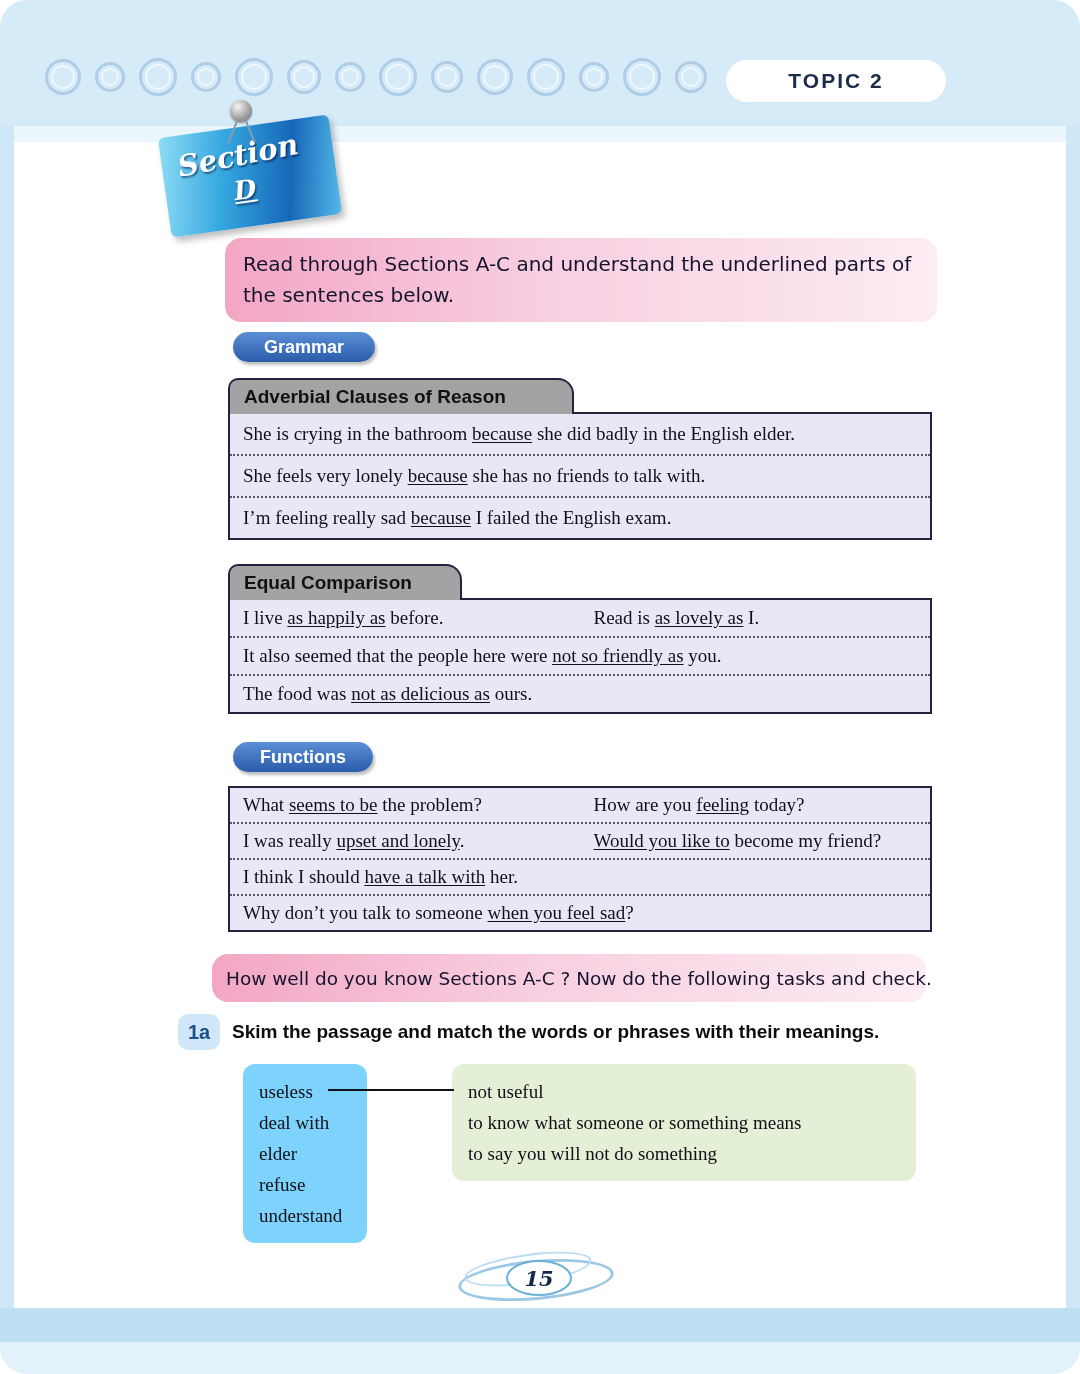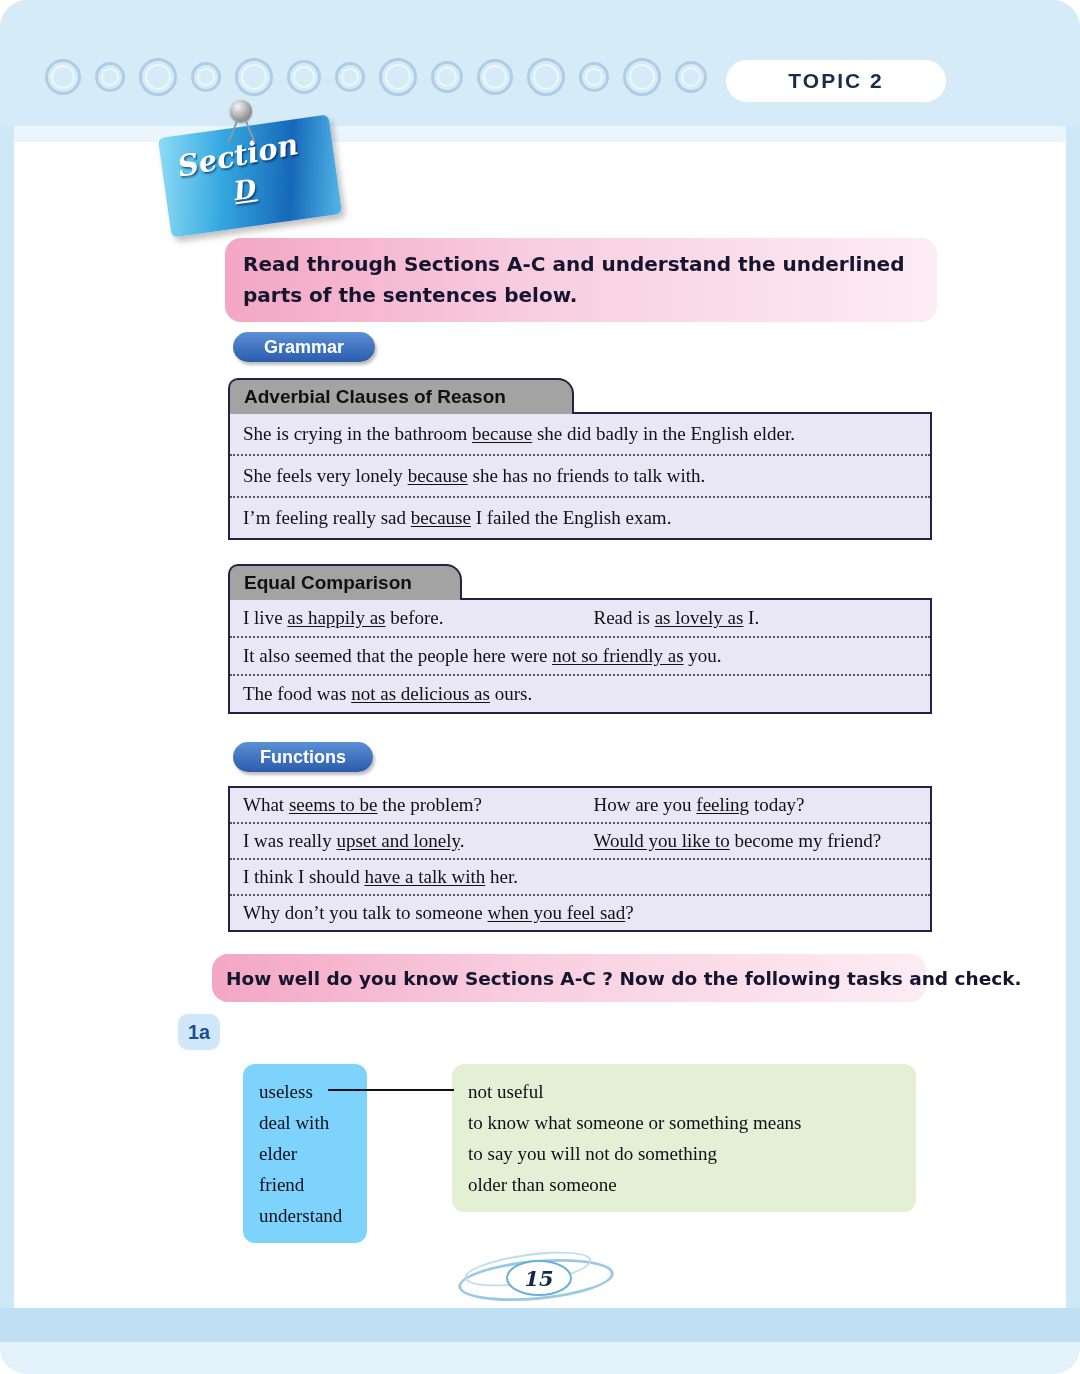--- a/index.html
+++ b/index.html
@@ -32,21 +32,21 @@
            background:linear-gradient(100deg,#8edcf5 0%,#35a8e0 35%,#1668b8 72%,#54b8e8 100%);
            border-radius:6px;box-shadow:3px 5px 6px rgba(0,0,0,.25);padding:10px 0 0 16px;box-sizing:border-box;}
   .placard-word{font-family:"DejaVu Serif",serif;font-style:italic;font-weight:700;font-size:29px;color:#fff;
                 text-shadow:1px 2px 2px rgba(0,0,40,.55);transform:rotate(-3deg);}
   .placard-letter{font-family:"DejaVu Serif",serif;font-style:italic;font-weight:700;font-size:26px;color:#fff;
                   margin:4px 0 0 52px;text-shadow:1px 2px 2px rgba(0,0,40,.55);text-decoration:underline;}
 
   
   .pink-box{position:absolute;border-radius:16px;
             background:linear-gradient(90deg,#f3a6c3 0%,#f8cfe0 45%,#fcecf3 100%);
-            color:#15152f;font-family:"DejaVu Sans",sans-serif;font-weight:bold;}
+            color:#15152f;font-family:"DejaVu Sans",sans-serif;}
   .intro-box{left:225px;top:238px;width:712px;min-height:74px;padding:11px 18px;box-sizing:border-box;
              font-size:20px;line-height:1.55;}
   .check-box{left:212px;top:954px;width:714px;height:48px;padding:0 14px;box-sizing:border-box;
              display:flex;align-items:center;font-size:18.5px;white-space:nowrap;}
 
   
   .blue-pill{position:absolute;height:30px;border-radius:15px;
              background:linear-gradient(180deg,#5b8fd6 0%,#2a5cab 100%);
              color:#fff;font-weight:700;font-size:18px;display:flex;align-items:center;justify-content:center;
              box-shadow:2px 3px 3px rgba(0,0,0,.25);}
@@ -180,33 +180,33 @@
         <div class="t-cell"><span>I think I should </span><span class="u">have a talk with</span><span> her.</span></div>
       </div>
       <div class="t-row">
         <div class="t-cell"><span>Why don’t you talk to someone </span><span class="u">when you feel sad</span><span>?</span></div>
       </div>
     </div>
 
   <div class="pink-box check-box">How well do you know Sections A-C ? Now do the following tasks and check.</div>
 
   <div class="badge-1a">1a</div>
+  <div class="instruction">Skim the passage and match the words or phrases with their meanings.</div>
 
   <div class="words-box">
       <div class="match-item">useless</div>
       <div class="match-item">deal with</div>
       <div class="match-item">elder</div>
-      <div class="match-item">friend</div>
+      <div class="match-item">refuse</div>
       <div class="match-item">understand</div>
     </div>
   <div class="meanings-box">
       <div class="match-item">not useful</div>
       <div class="match-item">to know what someone or something means</div>
       <div class="match-item">to say you will not do something</div>
-      <div class="match-item">older than someone</div>
     </div>
   <div class="line-connector"></div>
 
   <div class="page-num-wrap">
     <div class="swirl-outer"></div>
     <div class="swirl-inner"></div>
     <div class="page-num-oval">
       <span class="page-num">15</span>
     </div>
   </div>

